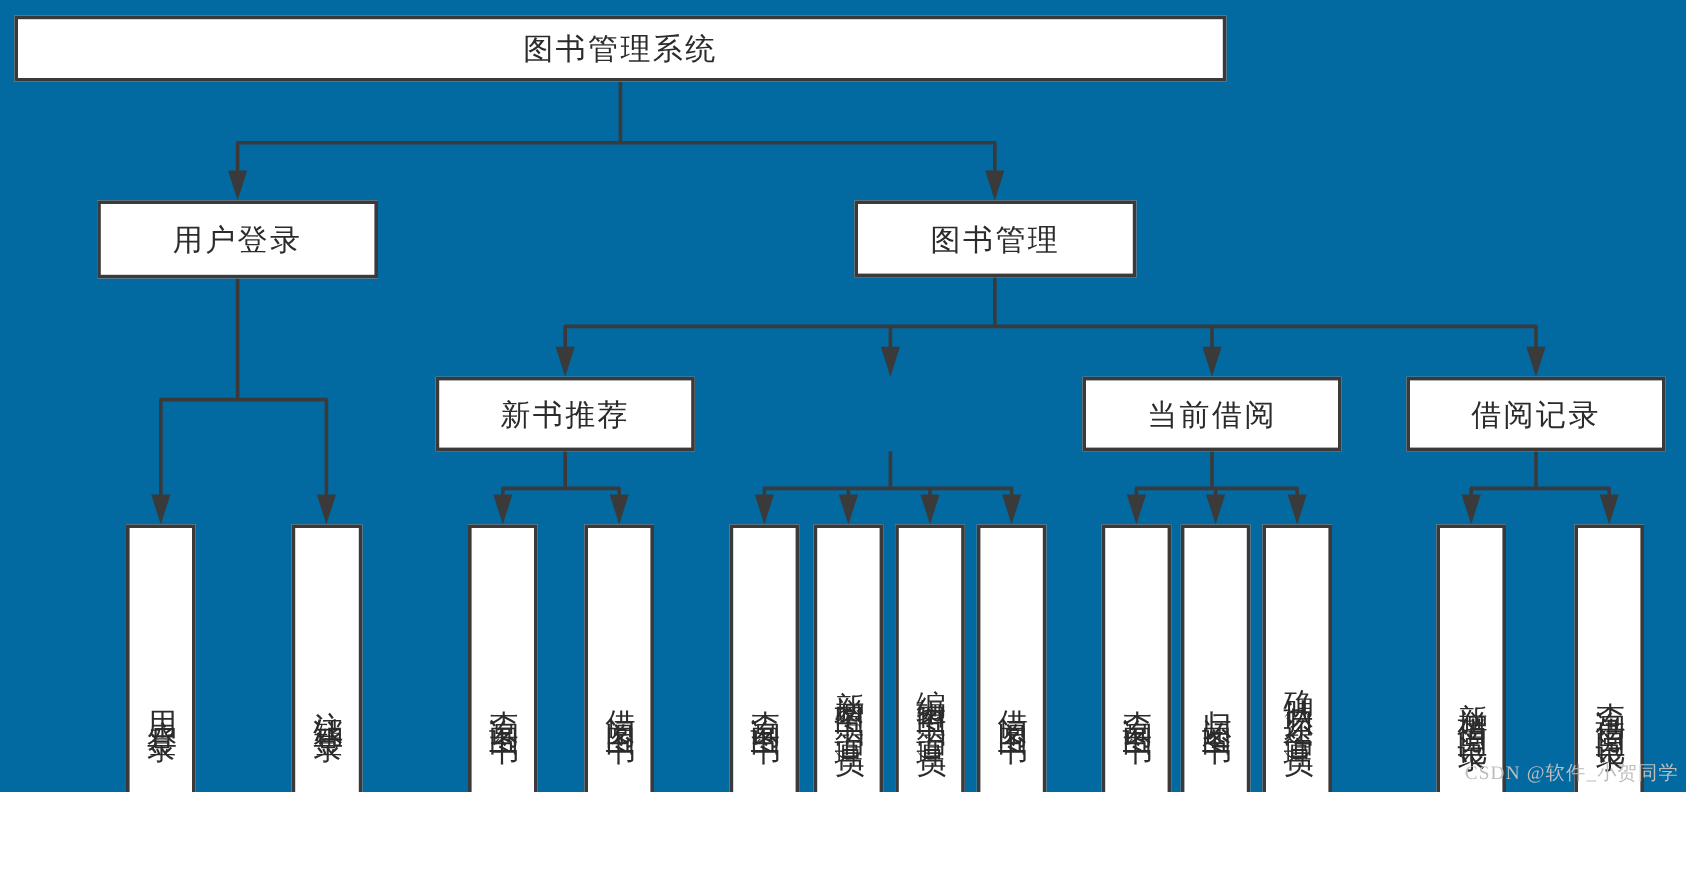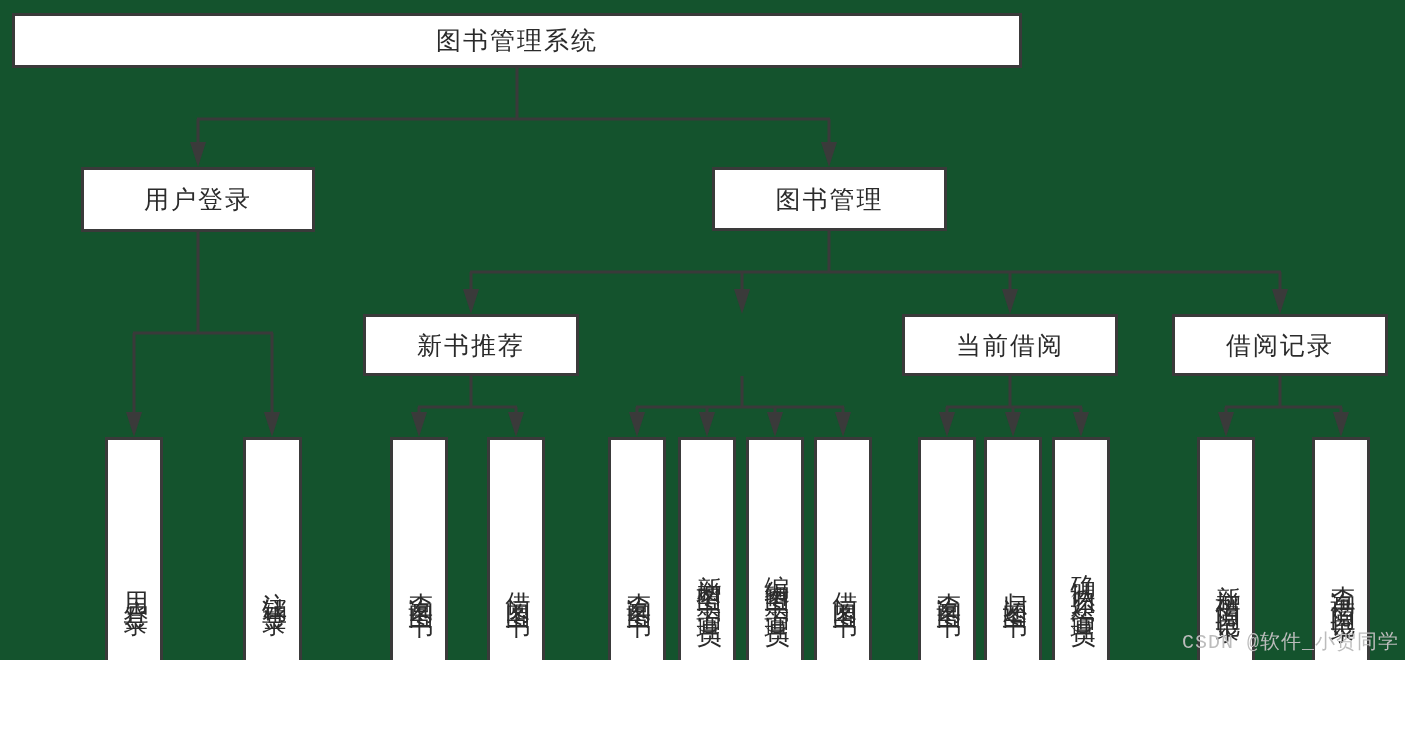--- a/index.html
+++ b/index.html
@@ -1,20 +1,20 @@
 <!DOCTYPE html>
 <html><head>
 <meta charset="utf-8">
 <style>
   html,body{margin:0;padding:0;background:#ffffff;}
   .stage{
     position:relative;
     width:1405px;height:660px;
-    background:#14532d;
-    font-family:Liberation Mono, monospace;
+    background:#0369a1;
+    font-family:Liberation Serif, serif;
     overflow:hidden;
   }
   .wires{position:absolute;left:0;top:0;width:1405px;height:747px;}
   .node{
     position:absolute;
     box-sizing:border-box;
     background:#ffffff;
     border:3px solid #3a3a3a;
     display:flex;
     align-items:center;
@@ -30,21 +30,21 @@
     writing-mode:vertical-rl;
     text-orientation:mixed;
     font-size:25px;
     letter-spacing:7px;
     line-height:1;
   }
   .watermark{
     position:absolute;
     right:6px;
     bottom:5px;
-    font-size:20px;
+    font-size:16px;
     color:#bcbcbc;
     letter-spacing:1px;
     white-space:nowrap;
   }
 </style>
 </head>
 <body>
 
 <div class="stage">
 

